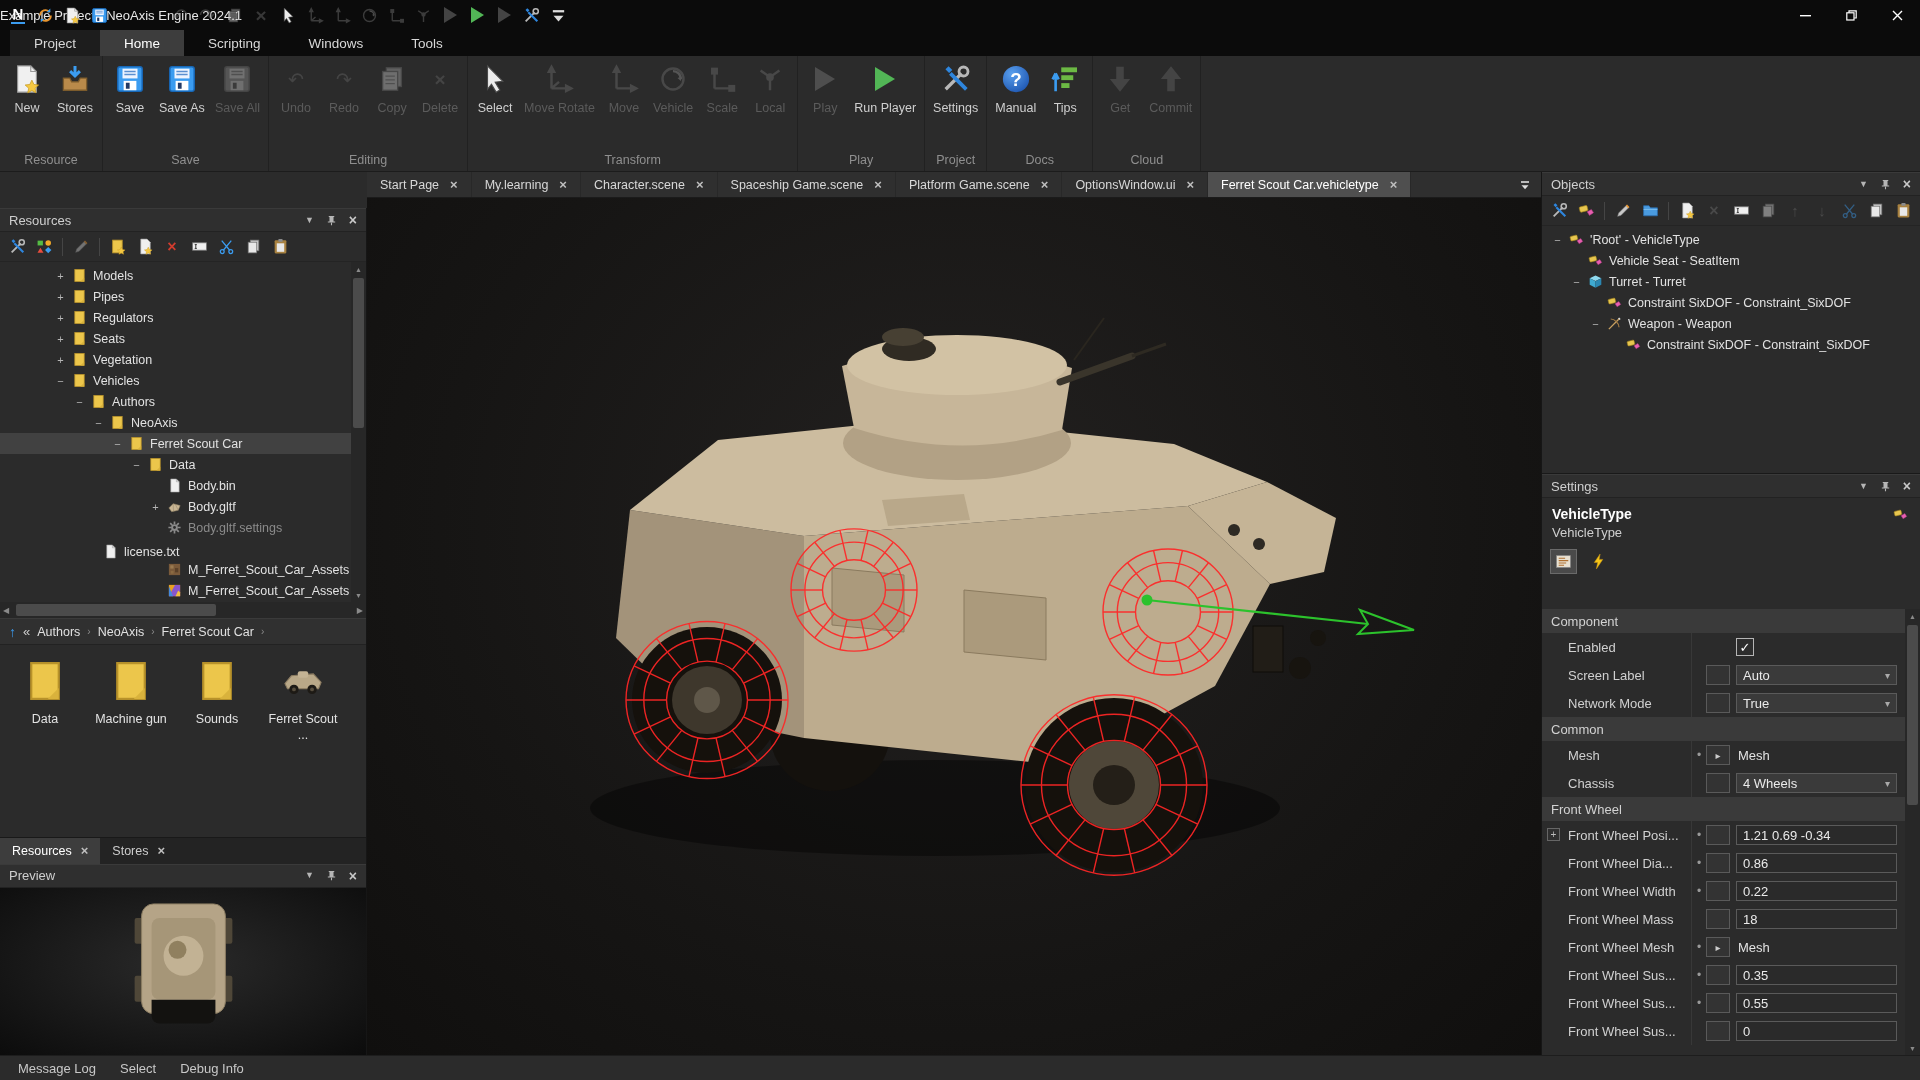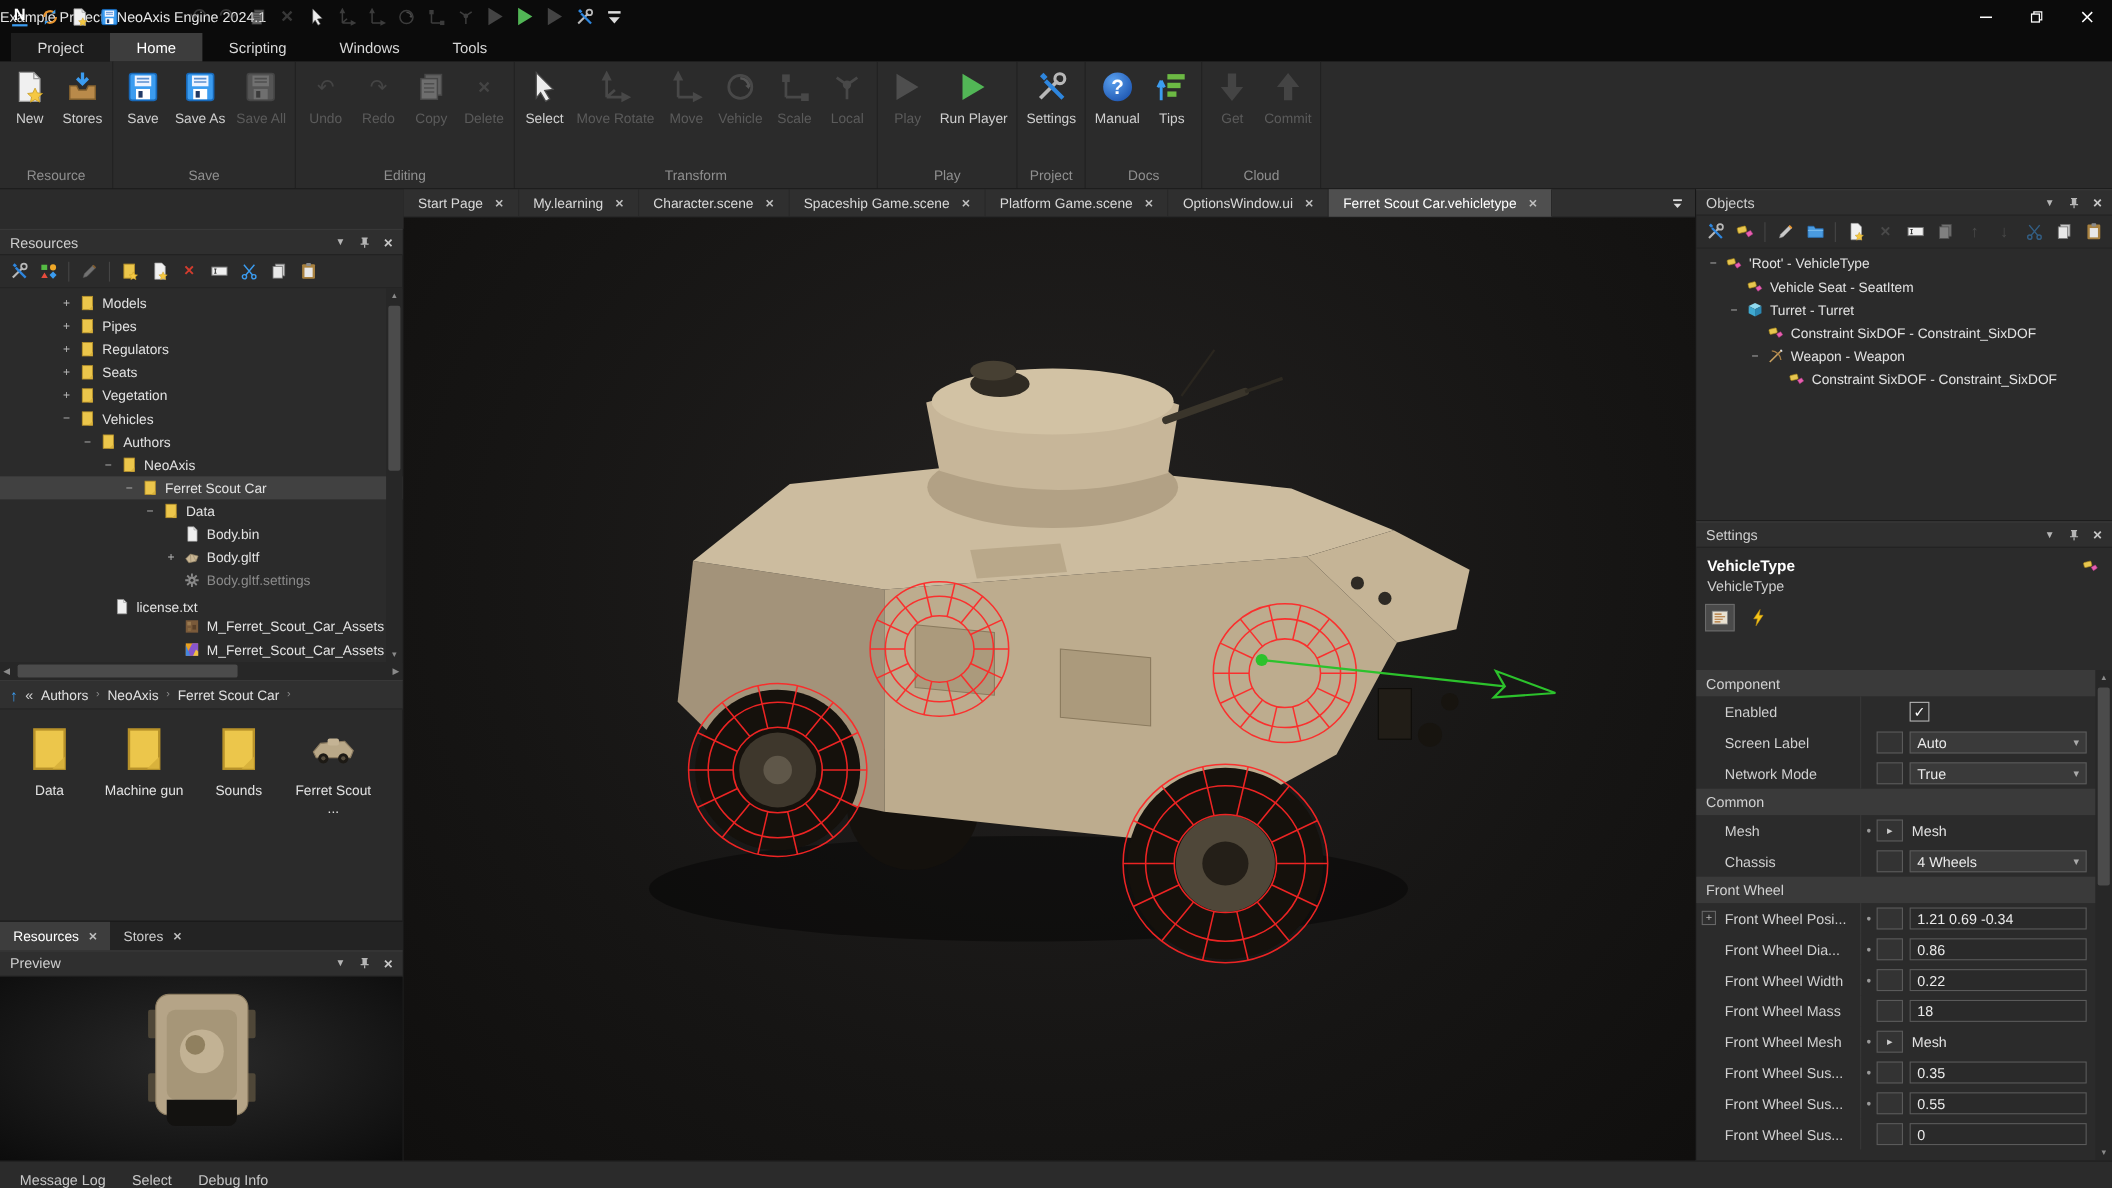--- a/index.html
+++ b/index.html
@@ -133,21 +133,21 @@
   .pbox.ghost { visibility:hidden; }
   .pcheck { width:18px; height:18px; border:1px solid #b5b5b5; background:#2d2d2d; color:#fff;
     display:flex; align-items:center; justify-content:center; font-size:13px; }
   .pfield { flex:1; height:20px; margin-right:8px; border:1px solid #5a5a5a; background:#2a2a2a;
     display:flex; align-items:center; padding:0 6px; color:#eaeaea; white-space:nowrap; overflow:hidden; }
   .pdrop { background:#3a3a3a; justify-content:space-between; }
   .pdrop .caret { color:#aaa; font-size:10px; }
   .pexpval { color:#e2e2e2; margin-left:2px; }
 
   
-  .statusbar { flex:0 0 25px; background:#2b2b2b; border-top:1px solid #1d1d1d; display:flex; align-items:flex-end;
+  .statusbar { flex:0 0 25px; background:#2b2b2b; border-top:1px solid #1d1d1d; display:flex; align-items:center;
     padding-left:8px; gap:4px; }
   .sb-item { padding:0 10px; font-size:13px; color:#c8c8c8; }
 
   .tri { width:0; height:0; border-top:8px solid transparent; border-bottom:8px solid transparent;
     border-left:13px solid #8a8a8a; display:inline-block; }
   .ricon .tri { border-top-width:12px; border-bottom-width:12px; border-left-width:20px; }
 </style>
 </head>
 <body>
 

